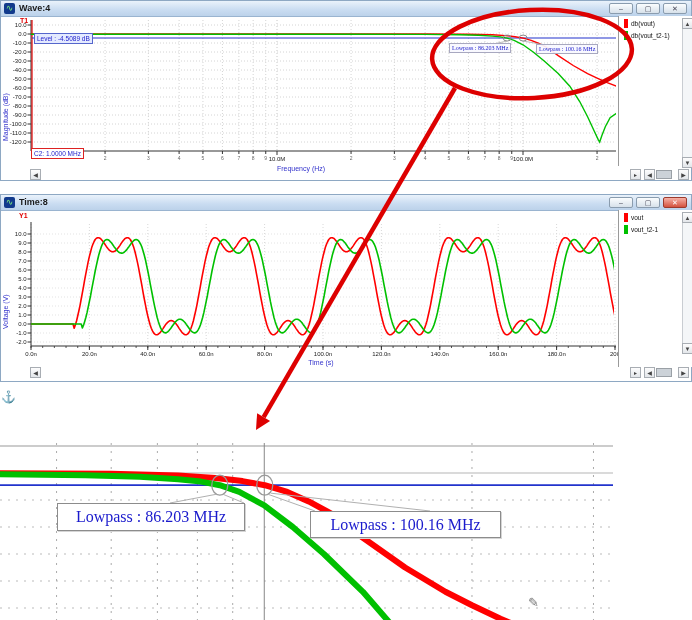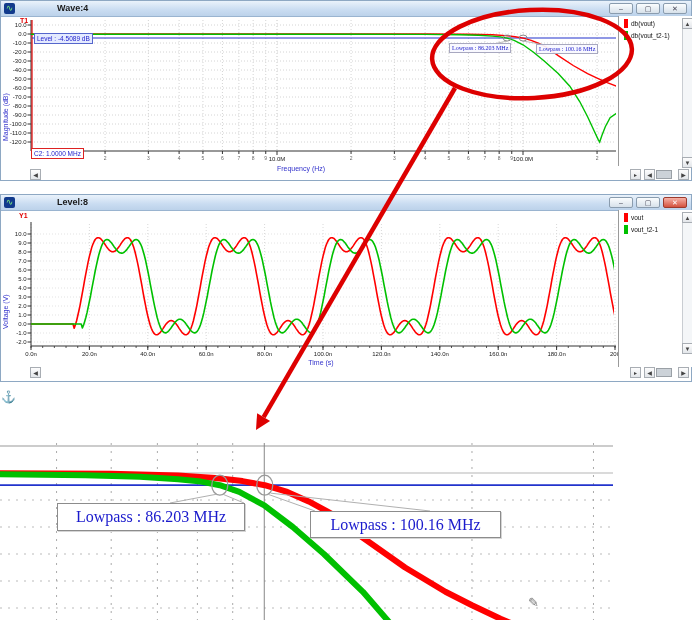--- a/index.html
+++ b/index.html
@@ -2,21 +2,21 @@
 <html><head>
 <meta charset="utf-8">
 <style>
   html,body{margin:0;padding:0;background:#ffffff;font-family:"Liberation Sans",sans-serif;}
   #page{position:relative;width:692px;height:620px;background:#fff;overflow:hidden;}
   .window{position:absolute;left:0;width:692px;background:#fff;border:1px solid #8ea8c3;box-sizing:border-box;}
   .titlebar{position:absolute;left:0;top:0;right:0;height:15px;
     background:linear-gradient(#eaf2fb,#c9dcf1 60%,#bcd2ea);border-bottom:1px solid #9ab4d0;}
   .wicon{position:absolute;left:3px;top:2px;width:11px;height:11px;background:#123a8c;color:#7ef07e;
     font-size:9px;line-height:10px;text-align:center;border-radius:2px;}
-  .wtitle{position:absolute;left:18px;top:2px;font-size:9px;color:#1a1a1a;font-weight:bold;white-space:nowrap;margin-left:38px;}
+  .wtitle{position:absolute;left:18px;top:2px;font-size:9px;color:#1a1a1a;font-weight:bold;white-space:nowrap;}
   .tbtn{position:absolute;top:2px;width:24px;height:11px;border:1px solid #8a9cae;border-radius:2px;
     background:linear-gradient(#fbfdfe,#d7e1ea);font-size:7px;line-height:10px;text-align:center;color:#445;box-sizing:border-box;}
   .tbtn.close-red{background:linear-gradient(#f6b1a6,#d4523f);color:#fff;border-color:#9c3a2d;}
   .legendpanel{position:absolute;top:15px;left:617px;width:75px;bottom:14px;border-left:1px solid #9a9a9a;background:#fff;}
   .leg-item{display:flex;align-items:center;gap:3px;margin:3px 0 2px 5px;height:9px;}
   .leg-swatch{width:4px;height:9px;flex:0 0 4px;}
   .leg-label{font-size:6.5px;color:#111;white-space:nowrap;}
   .vtrack{position:absolute;right:1px;width:11px;background:#f4f6f8;border:1px solid #c9cdd2;box-sizing:border-box;}
   .mini{position:absolute;width:11px;height:11px;border:1px solid #a8adb3;background:linear-gradient(#fdfdfd,#e3e6ea);
     font-size:6px;line-height:10px;text-align:center;color:#444;box-sizing:border-box;}
@@ -214,21 +214,21 @@
       <div class="mini" style="left:629px;top:168px;">▸</div>
       <div class="mini" style="left:643px;top:168px;">◀</div>
       <div class="thumb" style="left:655px;top:169px;width:16px;"></div>
       <div class="mini" style="left:677px;top:168px;">▶</div>
     </div>
   </div>
 
   <div class="window" id="win2" style="top:194px;height:188px;">
     <div class="titlebar">
       <div class="wicon">∿</div>
-      <div class="wtitle">Level:8</div>
+      <div class="wtitle">Time:8</div>
       <div class="tbtn" style="right:58px;">–</div>
       <div class="tbtn" style="right:31px;">▢</div>
       <div class="tbtn close-red" style="right:4px;">✕</div>
     </div>
 
     <div class="cursor-tag" style="left:18px;top:17px;">Y1</div>
     <div class="axis-ylabel" style="left:1px;top:52px;height:82px;">Voltage (V)</div>
 
     <svg id="trans-svg" width="617" height="157" style="left:0;top:15px;">
         <defs>

